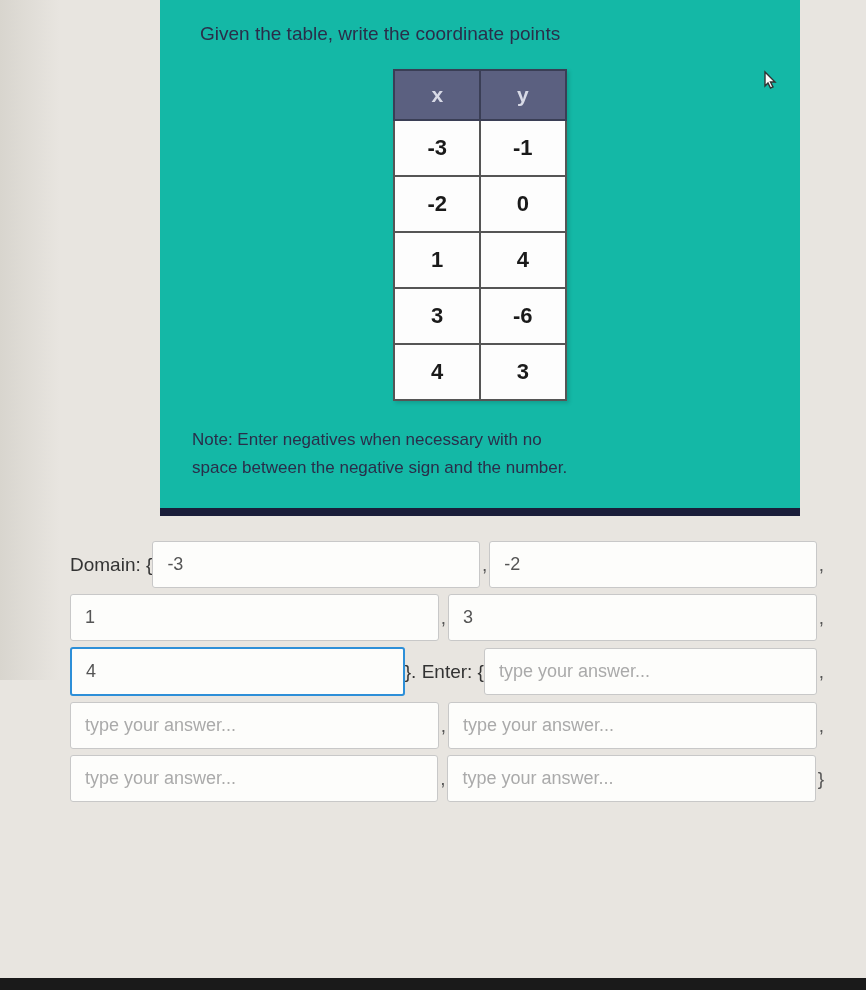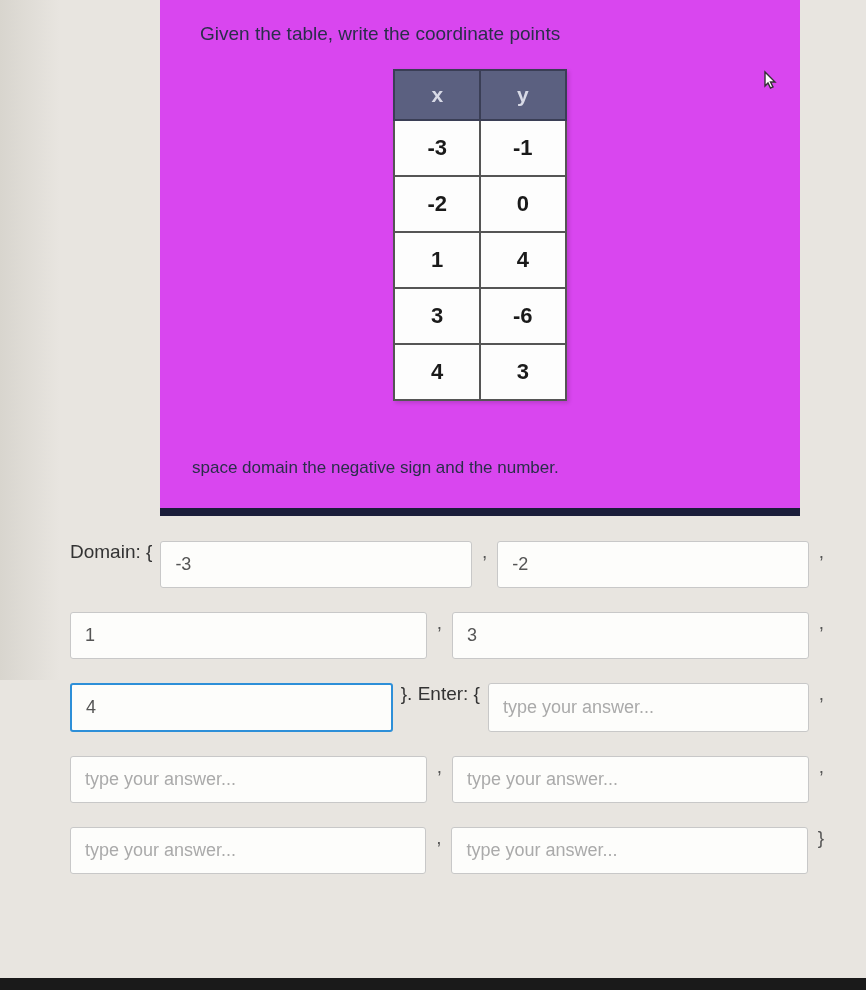--- a/index.html
+++ b/index.html
@@ -5,21 +5,21 @@
     * { box-sizing: border-box; margin: 0; padding: 0; }
     body {
       font-family: Arial, Helvetica, sans-serif;
       background: #e8e5e0;
       width: 866px;
       height: 990px;
       overflow: hidden;
       position: relative;
     }
     .slide-container {
-      background: #d946ef;
+      background: #14b8a6;
       margin: 0 auto 4px auto;
       width: 640px;
       padding: 20px 30px 25px 30px;
       position: relative;
       margin-left: 160px;
       border-bottom: 8px solid #1a1d3a;
     }
     .left-strip {
       position: absolute;
       left: 0;
@@ -72,22 +72,22 @@
       right: 20px;
       font-size: 22px;
       color: #333;
       text-shadow: 1px 1px 0 #fff;
     }
     .answer-area {
       margin: 25px 40px 25px 70px;
     }
     .answer-row {
       display: flex;
-      margin-bottom: 24px;
-      gap: 8px;
+      align-items: center;
+      margin-bottom: 6px;
     }
     .label-text {
       font-size: 19px;
       color: #333;
       white-space: nowrap;
     }
     .answer-input {
       flex: 1;
       border: 1px solid #c8c8c8;
       border-radius: 3px;
@@ -159,22 +159,22 @@
         <td>-6</td>
       </tr>
       <tr>
         <td>4</td>
         <td>3</td>
       </tr>
     </tbody>
   </table>
 
   <div class="note-text">
-    <br>
-    <span>space domain the negative sign and the number.</span>
+    <span>Note: Enter negatives when necessary with no</span><br>
+    <span>space between the negative sign and the number.</span>
   </div>
 </div>
 
 <div class="answer-area">
 
   <div class="answer-row">
     <span class="label-text">Domain: {</span>
     <input class="answer-input" type="text" value="-3" style="">
     <span class="punct">,</span>
     <input class="answer-input" type="text" value="-2" style="">

